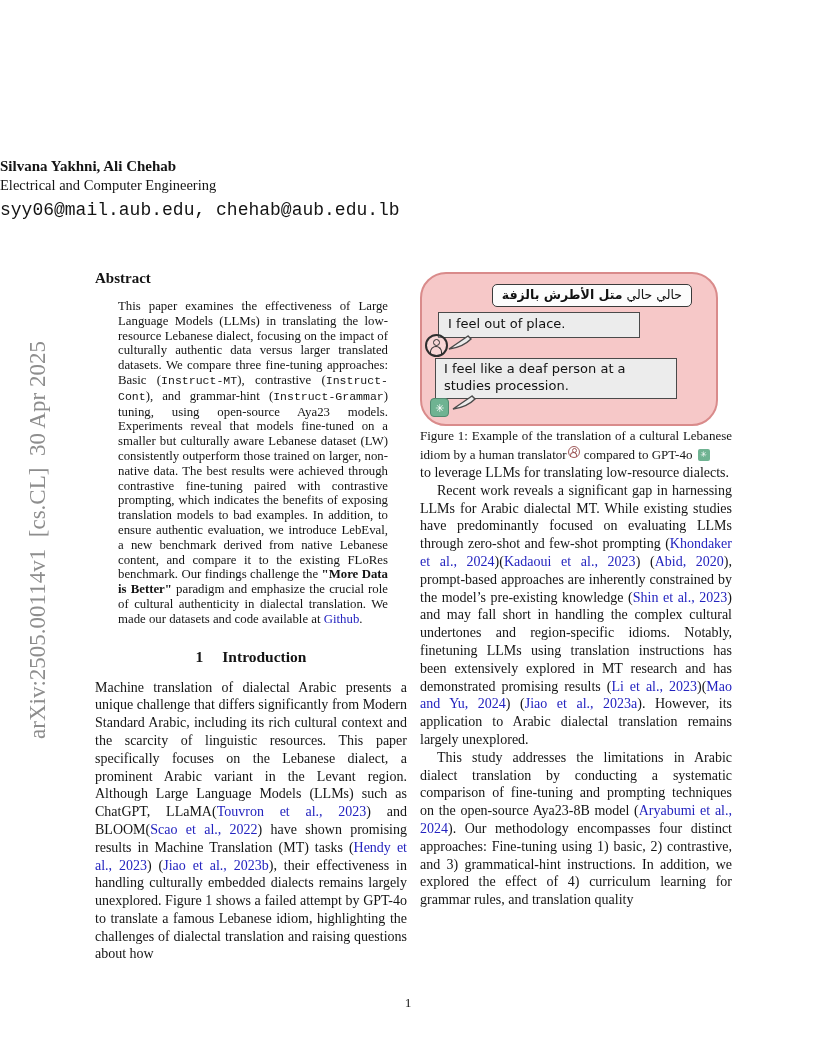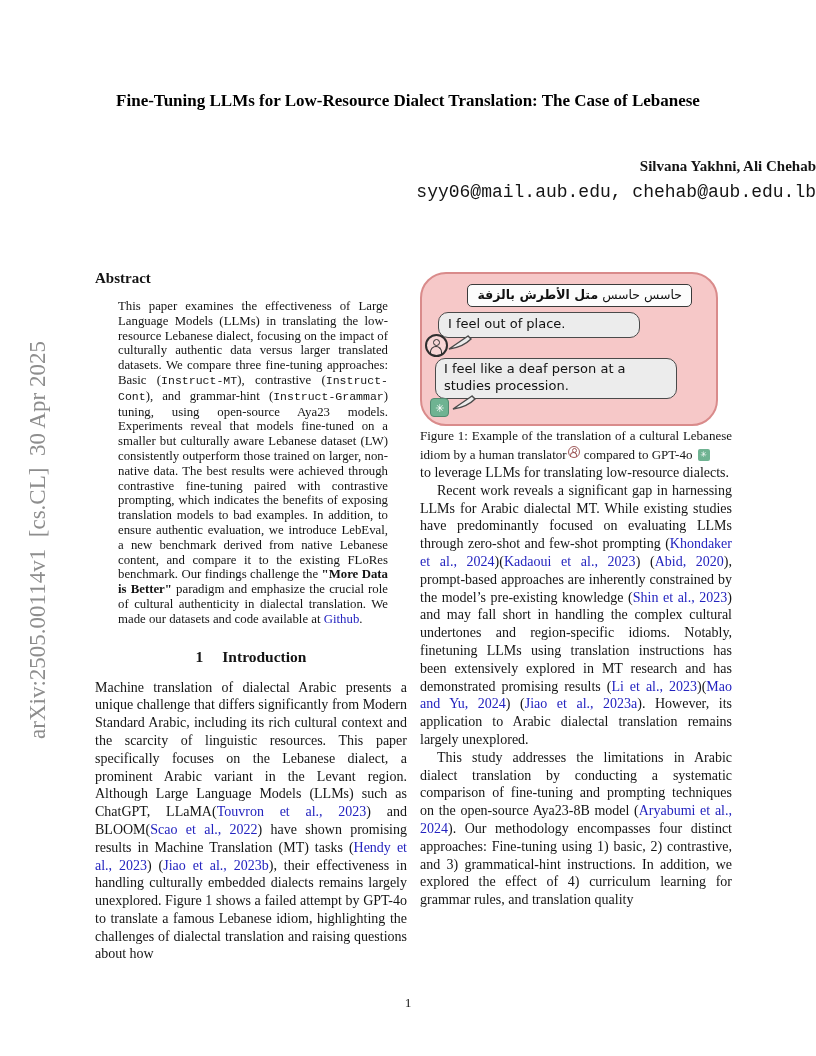--- a/index.html
+++ b/index.html
@@ -6,21 +6,21 @@
   .page{position:relative;width:816px;height:1056px;background:#ffffff;overflow:hidden;
         font-family:"Liberation Serif",serif;color:#141414;}
 
   
   .arxiv-banner{position:absolute;top:540px;left:38px;transform:translate(-50%,-50%) rotate(-90deg);
     white-space:pre;font-size:23px;color:#8d8d8d;font-family:"Liberation Serif",serif;}
 
   
   .titleblock{position:absolute;top:88px;left:0;width:816px;text-align:center;}
   .paper-title{margin:0 auto;width:640px;font-size:17px;font-weight:bold;line-height:26px;color:#000;}
-  .authorblock{position:absolute;top:157px;left:0;width:816px;text-align:right;line-height:18.5px;}
+  .authorblock{position:absolute;top:157px;left:0;width:816px;text-align:left;line-height:18.5px;}
   .authors{font-weight:bold;font-size:15px;}
   .affil{font-size:14.5px;}
   .emails{font-family:"Liberation Mono",monospace;font-size:18px;margin-top:7px;}
 
   
   .col-left{position:absolute;left:95px;top:270px;width:312px;}
   .col-right{position:absolute;left:420px;top:270px;width:312px;}
 
   .abstract-heading{font-weight:bold;font-size:15px;margin-bottom:12px;}
   .abstract-body{margin-left:23px;width:270px;font-size:12.8px;line-height:14.8px;text-align:justify;}
@@ -35,21 +35,21 @@
   .seg-code{font-family:"Liberation Mono",monospace;font-size:0.90em;}
   .seg-bold{font-weight:bold;}
   .seg-link{color:var(--link_blue,#2323bf);cursor:pointer;}
 
   
   .fig-panel{position:relative;width:294px;height:150px;margin-top:2px;
     background:var(--panel_fill,#f6c8c8);border:2px solid var(--panel_border,#d98b8b);border-radius:26px;}
   .bubble{position:absolute;box-sizing:border-box;font-family:"DejaVu Sans",sans-serif;font-size:13px;color:#111;}
   .bubble-arabic{top:10px;right:24px;background:#fcfcfc;border:1.5px solid #3a3a3a;border-radius:5px;
     padding:2px 9px 4px 9px;direction:rtl;font-size:12.5px;}
-  .bubble-gray{background:#ececec;border:1.5px solid #4a4a4a;border-radius:10px;padding:3px 9px;}
+  .bubble-gray{background:#ececec;border:1.5px solid #4a4a4a;border-radius:0;padding:3px 9px;}
   .bubble-human{left:16px;top:38px;width:202px;height:26px;}
   .bubble-gpt{left:13px;top:84px;width:242px;line-height:16.5px;padding:2px 8px 4px 8px;}
   .tail{position:absolute;}
 
   .person-icon{position:absolute;left:3px;top:60px;width:19px;height:19px;border:2px solid #2e2e2e;
     border-radius:50%;background:rgba(255,255,255,.25);}
   .person-icon::before{content:"";position:absolute;top:2.5px;left:6px;width:5px;height:5px;
     border:1.6px solid #2e2e2e;border-radius:50%;}
   .person-icon::after{content:"";position:absolute;top:10px;left:3px;width:10px;height:8px;
     border:1.6px solid #2e2e2e;border-bottom:none;border-radius:7px 7px 0 0;}
@@ -75,44 +75,42 @@
 
   .page-number{position:absolute;top:995px;left:0;width:816px;text-align:center;font-size:13.5px;color:#222;}
 </style>
 </head>
 <body>
 
 <div class="page">
 
   <div class="arxiv-banner">arXiv:2505.00114v1  [cs.CL]  30 Apr 2025</div>
 
-  <div class="titleblock">
-    <h1 class="paper-title">Fine-Tuning LLMs for Low-Resource Dialect Translation: The Case of Lebanese</h1>
-  </div>
 
   <div class="authorblock">
     <div class="authors">Silvana Yakhni, Ali Chehab</div>
+    <div class="affil">Electrical and Computer Engineering</div>
     <div class="emails">syy06@mail.aub.edu, chehab@aub.edu.lb</div>
   </div>
 
   <div class="col-left">
     <div class="abstract-heading">Abstract</div>
     <div class="abstract-body"><span>This paper examines the effectiveness of Large Language Models (LLMs) in translating the low-resource Lebanese dialect, focusing on the impact of culturally authentic data versus larger translated datasets. We compare three fine-tuning approaches: Basic (</span><span class="seg-code">Instruct-MT</span><span>), contrastive (</span><span class="seg-code">Instruct-Cont</span><span>), and grammar-hint (</span><span class="seg-code">Instruct-Grammar</span><span>) tuning, using open-source Aya23 models. Experiments reveal that models fine-tuned on a smaller but culturally aware Lebanese dataset (LW) consistently outperform those trained on larger, non-native data. The best results were achieved through contrastive fine-tuning paired with contrastive prompting, which indicates the benefits of exposing translation models to bad examples. In addition, to ensure authentic evaluation, we introduce LebEval, a new benchmark derived from native Lebanese content, and compare it to the existing FLoRes benchmark. Our findings challenge the </span><span class="seg-bold">"More Data is Better"</span><span> paradigm and emphasize the crucial role of cultural authenticity in dialectal translation. We made our datasets and code available at </span><span class="seg-link">Github</span><span>.</span></div>
 
     <div class="section-heading">
       <span class="secnum">1</span><span>Introduction</span>
     </div>
     <p class="bodypara"><span>Machine translation of dialectal Arabic presents a unique challenge that differs significantly from Modern Standard Arabic, including its rich cultural context and the scarcity of linguistic resources. This paper specifically focuses on the Lebanese dialect, a prominent Arabic variant in the Levant region. Although Large Language Models (LLMs) such as ChatGPT, LLaMA(</span><span class="seg-link">Touvron et al., 2023</span><span>) and BLOOM(</span><span class="seg-link">Scao et al., 2022</span><span>) have shown promising results in Machine Translation (MT) tasks (</span><span class="seg-link">Hendy et al., 2023</span><span>) (</span><span class="seg-link">Jiao et al., 2023b</span><span>), their effectiveness in handling culturally embedded dialects remains largely unexplored. Figure 1 shows a failed attempt by GPT-4o to translate a famous Lebanese idiom, highlighting the challenges of dialectal translation and raising questions about how</span></p>
   </div>
 
   <div class="col-right">
 
     <figure style="margin:0;">
       <div class="fig-panel">
-        <div class="bubble bubble-arabic"><span>حاسس حاسس </span><span class="seg-bold">متل الأطرش بالزفة</span></div>
+        <div class="bubble bubble-arabic"><span>حالي حالي </span><span class="seg-bold">متل الأطرش بالزفة</span></div>
 
         <div class="bubble bubble-gray bubble-human">I feel out of place.</div>
         <svg class="tail" style="left:24px;top:61px;" width="26" height="16" viewBox="0 0 26 16">
           <path d="M22,1 L3,14 C12,13 20,9 25,4 Z" fill="#ececec" stroke="#4a4a4a" stroke-width="1.4"></path>
         </svg>
         <span class="person-icon"></span>
 
         <div class="bubble bubble-gray bubble-gpt">I feel like a deaf person at a studies procession.</div>
         <svg class="tail" style="left:28px;top:121px;" width="26" height="16" viewBox="0 0 26 16">
           <path d="M22,1 L3,14 C12,13 20,9 25,4 Z" fill="#ececec" stroke="#4a4a4a" stroke-width="1.4"></path>

